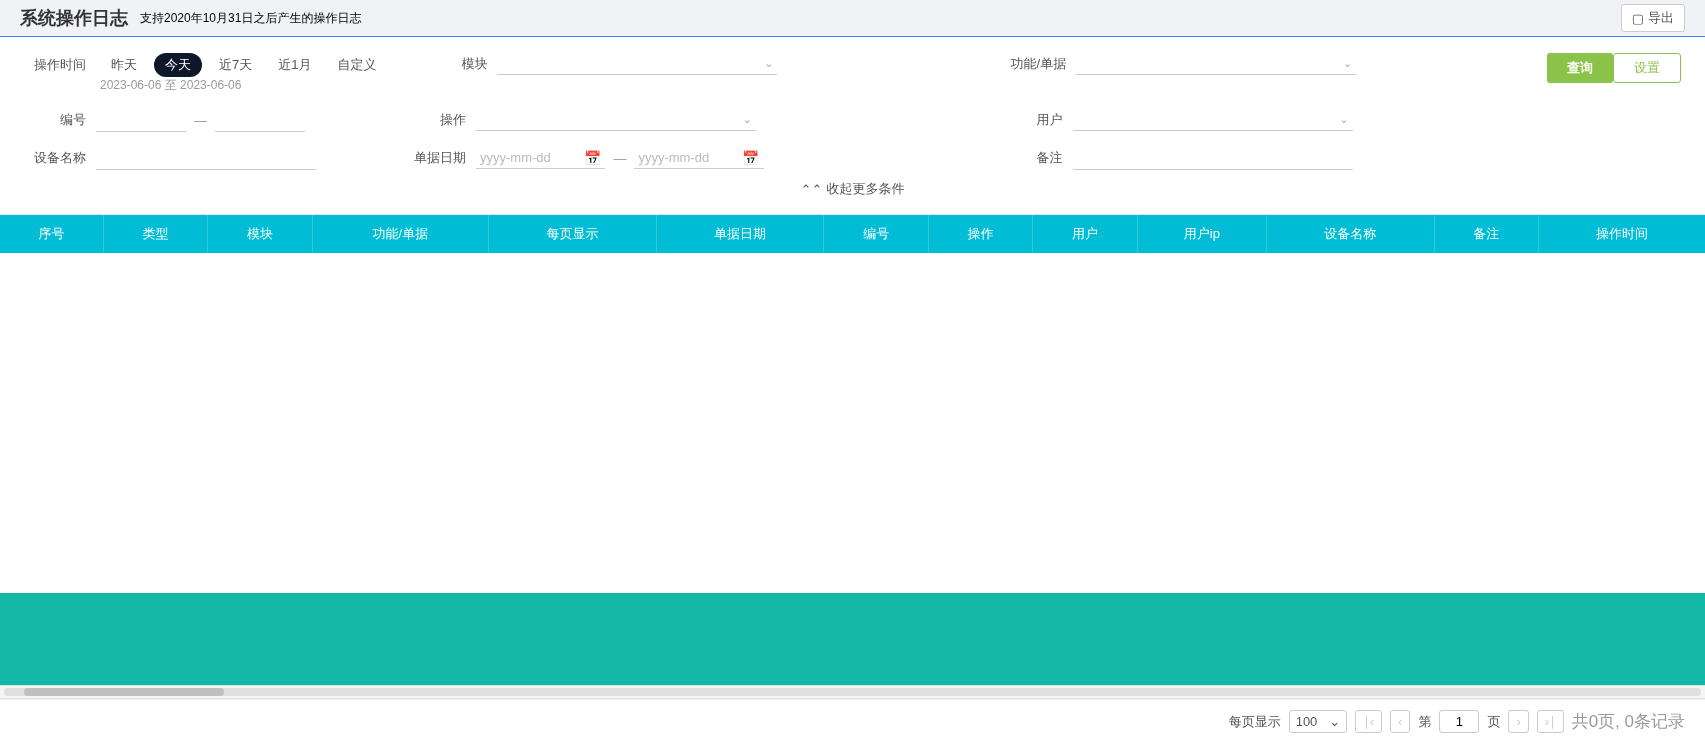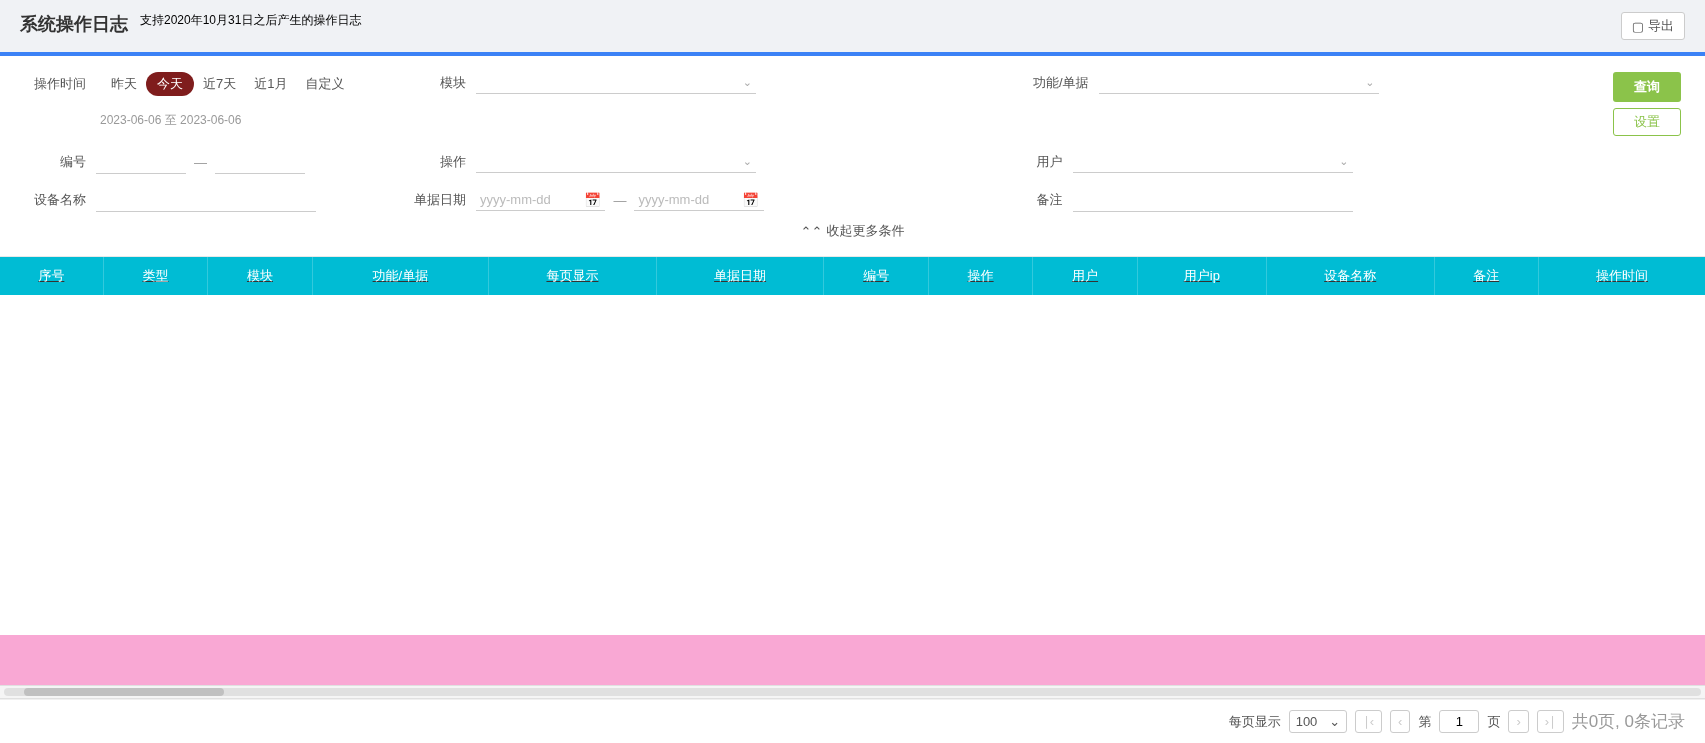--- a/index.html
+++ b/index.html
@@ -1,23 +1,23 @@
 <!DOCTYPE html>
 <html><head>
   <meta charset="utf-8">
   <style>
     * { box-sizing: border-box; margin: 0; padding: 0; }
     body { font-family: "Microsoft YaHei", "PingFang SC", sans-serif; font-size: 13px; background: #f0f2f5; color: #333; }
 
     .page-header {
       display: flex;
-      align-items: flex-start;
-      padding: 12px 20px;
+      align-items: center;
+      padding: 4px 20px;
       background: #f0f2f5;
-      border-bottom: 4px solid #3b82f6;
+      border-bottom: 1px solid #3b82f6;
     }
     .page-title {
       font-size: 18px;
       font-weight: bold;
       color: #333;
       margin-right: 12px;
     }
     .page-subtitle {
       font-size: 12px;
       color: #000000;
@@ -47,32 +47,33 @@
       text-align: right;
       color: #555;
       font-size: 13px;
       flex-shrink: 0;
       padding-right: 10px;
     }
 
     .time-options {
       display: flex;
       align-items: center;
+      gap: 8px;
       flex-shrink: 0;
     }
     .time-option {
       padding: 2px 8px;
       border-radius: 3px;
       cursor: pointer;
       font-size: 13px;
       color: #555;
       border: 1px solid transparent;
     }
     .time-option.active {
-      background: #7f1d1d;
+      background: #0f172a;
       color: #fff;
       border-radius: 50px;
       padding: 2px 10px;
     }
     .time-range-text {
       font-size: 12px;
       color: #999;
       margin-left: 4px;
     }
 
@@ -107,22 +108,21 @@
       color: #bbb;
       font-size: 13px;
     }
     .filter-select-arrow {
       color: #aaa;
       font-size: 11px;
     }
 
     .right-action-buttons {
       display: flex;
-      flex-direction: column;
-      gap: 6px;
+      flex-direction: row;
       margin-left: auto;
       flex-shrink: 0;
     }
     .btn-query {
       background: #8bc34a;
       color: #fff;
       border: none;
       padding: 6px 20px;
       border-radius: 3px;
       cursor: pointer;
@@ -167,24 +167,23 @@
       justify-content: center;
       margin-top: 10px;
       cursor: pointer;
       color: #555;
       font-size: 13px;
       gap: 4px;
     }
 
     
     .table-container {
-      background: #f9a8d4;
+      background: #14b8a6;
       flex: 1;
       overflow-x: auto;
-      text-decoration: underline;
     }
     table {
       width: 100%;
       border-collapse: collapse;
       min-width: 1200px;
     }
     thead tr {
       background: #00bcd4;
       color: #fff;
     }
@@ -301,21 +300,21 @@
         <div style="display:flex; align-items:center; gap:6px;">
           <span class="filter-label">操作时间</span>
           <div class="time-options">
             <span class="time-option">昨天</span>
             <span class="time-option active">今天</span>
             <span class="time-option">近7天</span>
             <span class="time-option">近1月</span>
             <span class="time-option">自定义</span>
           </div>
         </div>
-        <div style="margin-left:72px; margin-top:16px;">
+        <div style="margin-left:72px; margin-top:0;">
           <span class="time-range-text">2023-06-06 至 2023-06-06</span>
         </div>
       </div>
 
       <div style="display:flex; align-items:center; margin-left:40px; flex:1;">
         <span class="filter-label">模块</span>
         <div class="filter-select" style="width:280px;">
           <span class="filter-select-inner"></span>
           <span class="filter-select-arrow">⌄</span>
         </div>

